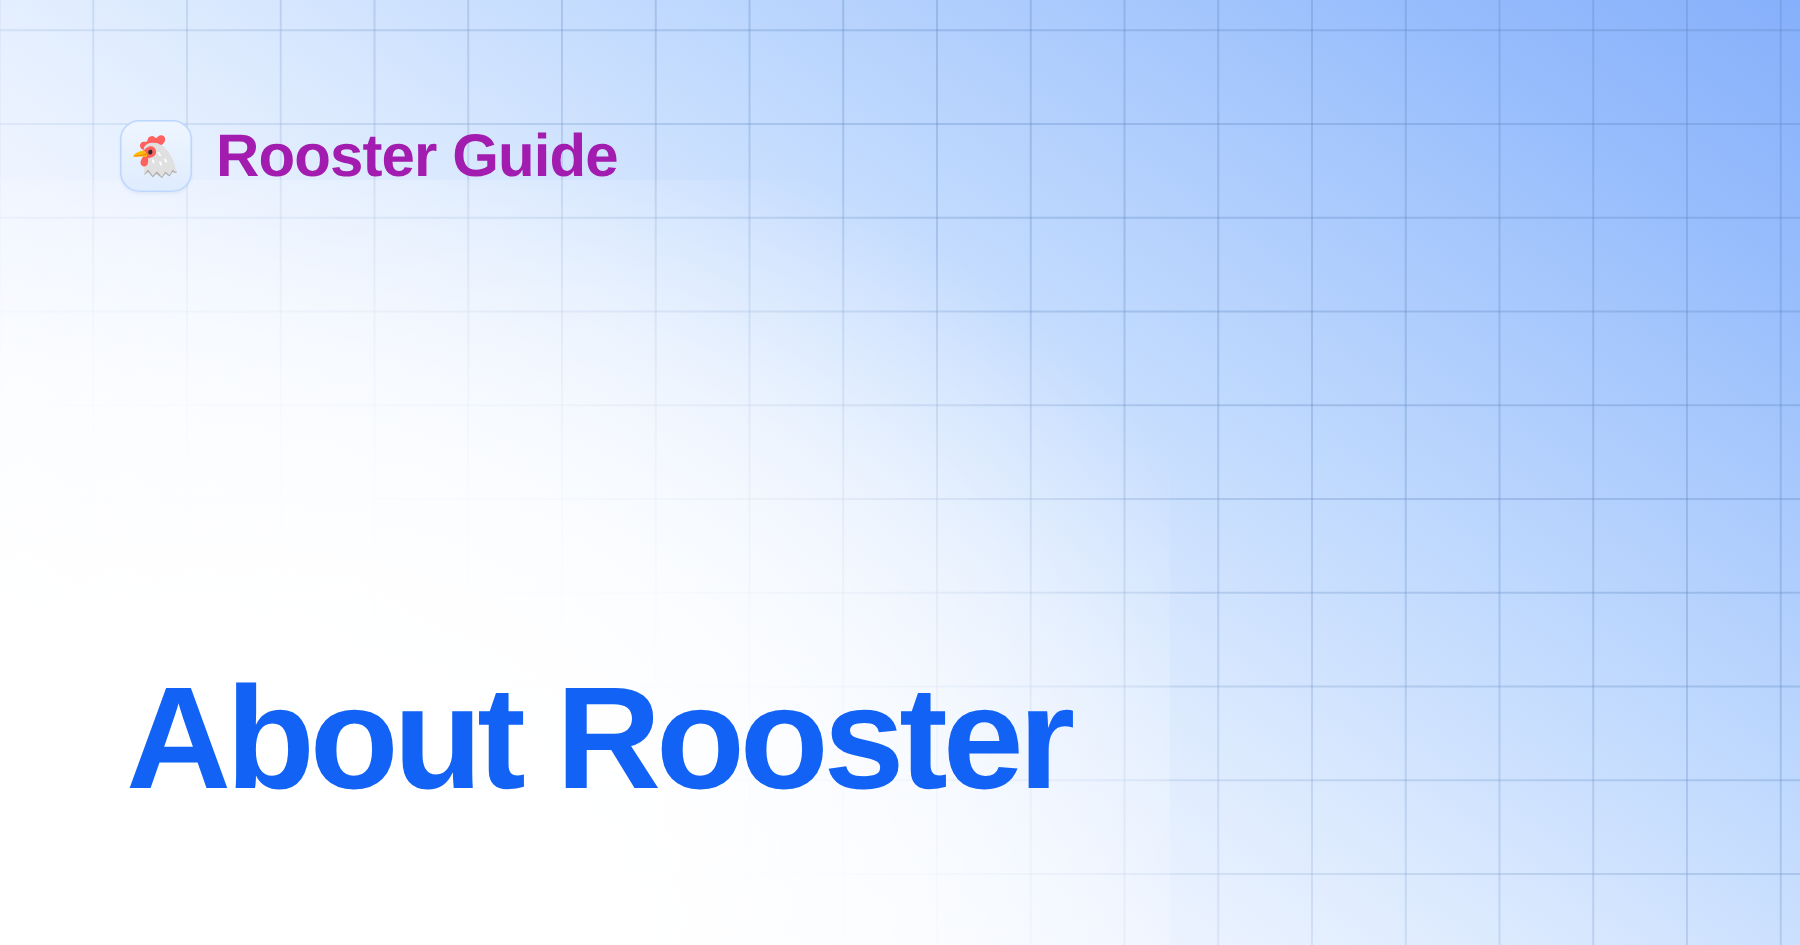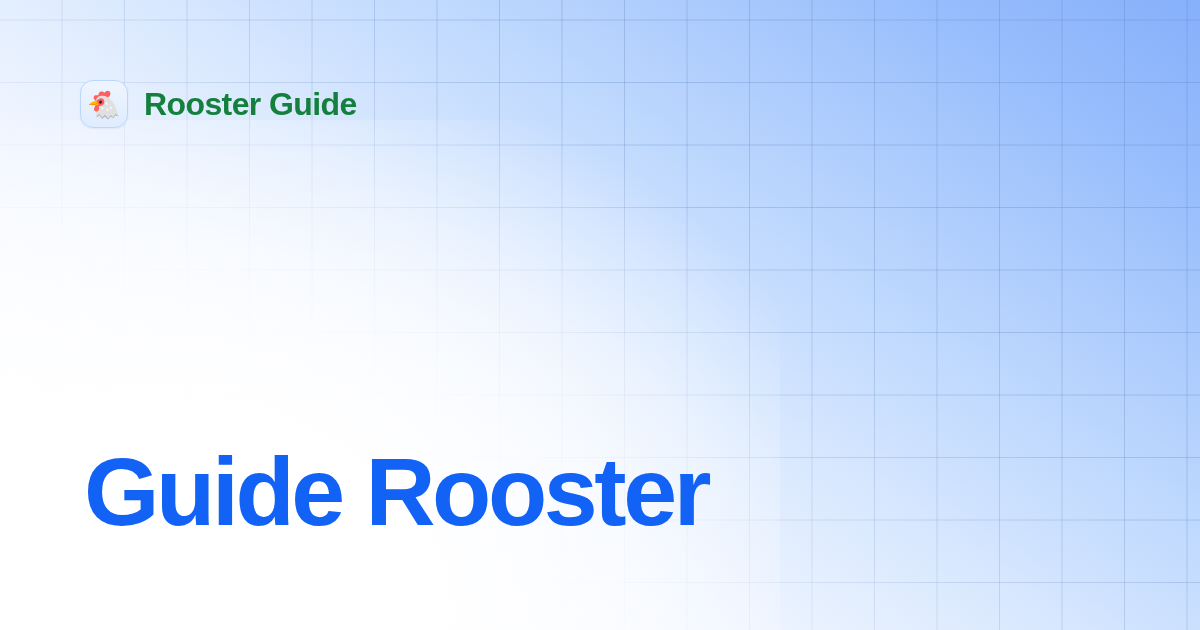--- a/index.html
+++ b/index.html
@@ -117,24 +117,24 @@
   }
 
   .brand-badge .emoji {
     font-size: 27px;
     line-height: 1;
     display: block;
     transform: translateY(0.5px);
   }
 
   .brand-name {
-    font-size: 32px;
+    font-size: 40px;
     font-weight: 700;
     letter-spacing: -0.6px;
-    color: #15803d;
+    color: #a21caf;
     white-space: nowrap;
   }
 
   
   .headline {
     position: absolute;
     left: 84px;
     top: 443px;
     font-size: 97px;
     font-weight: 700;
@@ -155,16 +155,16 @@
 
   <div class="content">
 
     <div class="brand">
       <div class="brand-badge">
         <span class="emoji">🐔</span>
       </div>
       <div class="brand-name">Rooster Guide</div>
     </div>
 
-    <div class="headline">Guide Rooster</div>
+    <div class="headline">About Rooster</div>
 
   </div>
 </div>
 
 </body></html>

